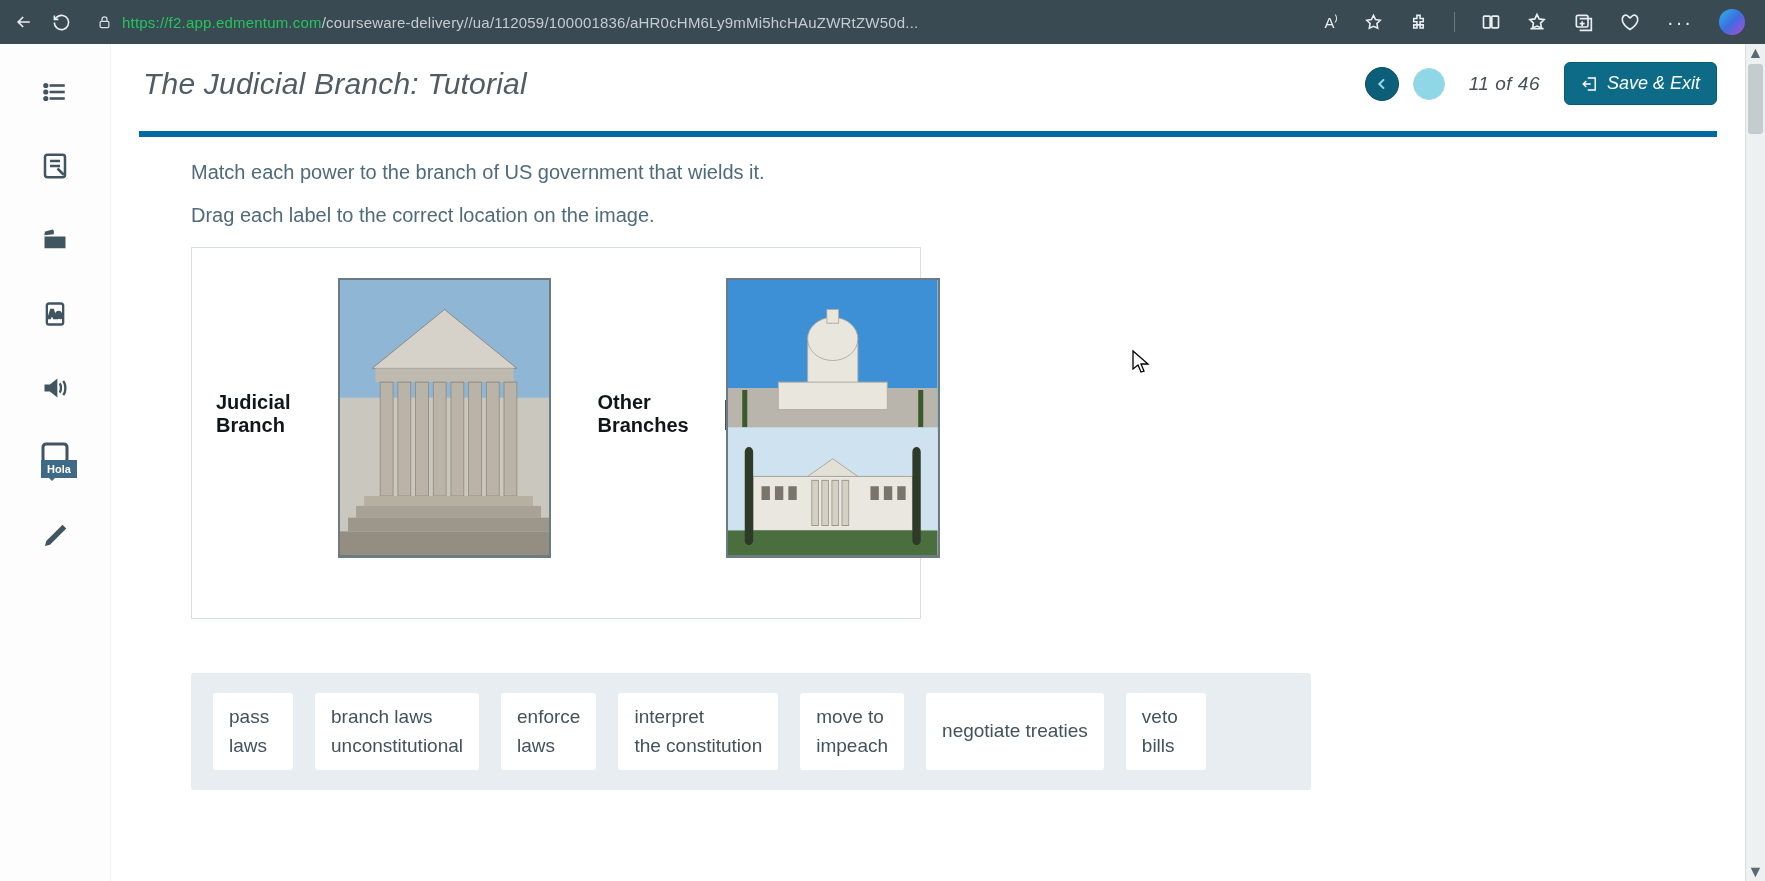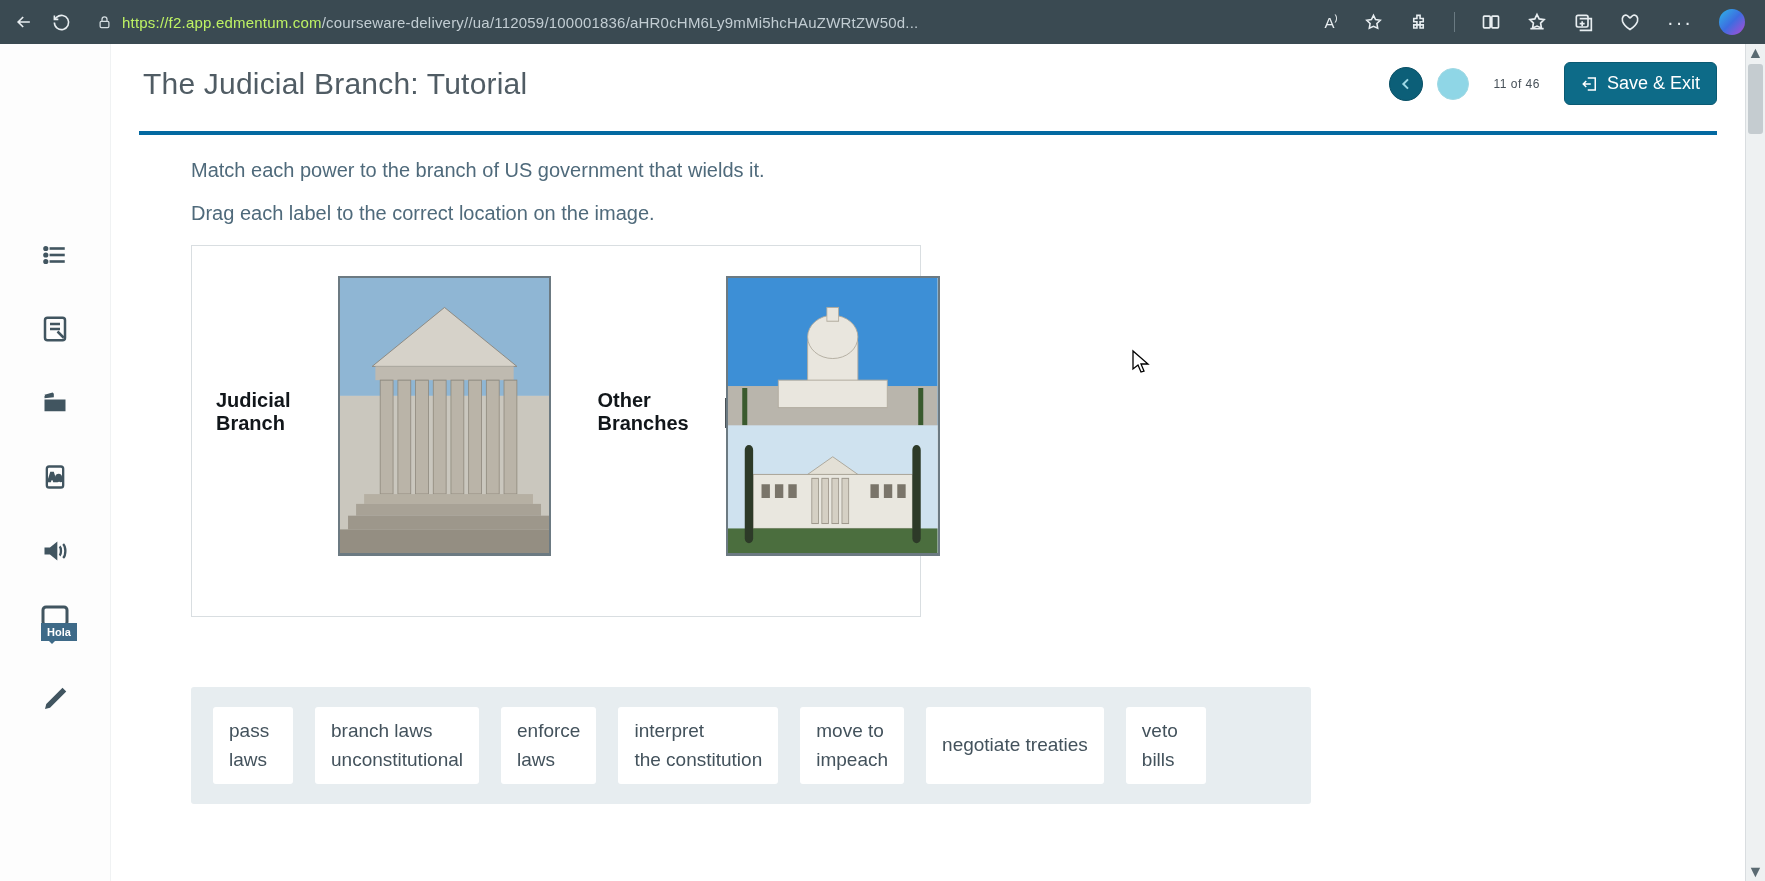--- a/index.html
+++ b/index.html
@@ -24,21 +24,21 @@
   .url-region {
     display:flex; align-items:center; gap:10px;
     background: transparent;
     padding: 4px 8px;
     border-radius: 4px;
     flex: 0 0 auto;
     font-size: 15px;
     color:#d4dde1;
     letter-spacing:.2px;
   }
-  .url-region .host { color:#bef264;margin-top:8px; }
+  .url-region .host { color:#22c55e;margin-top:8px; }
   .url-region .path { color:#c2cdd3; }
   .browser-icons-right { margin-left:auto; display:flex; align-items:center; gap:26px; padding-right:6px;}
   .browser-icons-right .sep { width:1px; height:20px; background:#6a7a82; }
   .copilot { width:26px; height:26px; border-radius:50%; background:linear-gradient(135deg,#2db6e8,#3d6de0,#b24ad4); }
 
   
   .viewport {
     position: relative;
     height: 837px;
     background: #fff;
@@ -47,21 +47,21 @@
   .viewport-scrollbar { width:20px; background:#eef1f2; border-left:1px solid #d9dde0; display:flex; flex-direction:column; }
   .viewport-scrollbar .up, .viewport-scrollbar .down { height:18px; display:flex; align-items:center; justify-content:center; color:#5a6a72;}
   .viewport-scrollbar .thumb { margin:2px; flex:0 0 70px; background:#c5ccd0; border-radius:3px; }
   .viewport-scrollbar .track { flex:1; }
 
   
   .tool-rail {
     width: 110px;
     background: #fdfdfd;
     padding-top: 28px;
-    display:flex; flex-direction:column; align-items:center; gap:34px;justify-content:center;
+    display:flex; flex-direction:column; align-items:center; gap:34px;
   }
   .tool-rail .tool {
     width:44px; height:40px;
     display:flex; align-items:center; justify-content:center;
     color:#415560;
     cursor:pointer;
   }
   .hola-badge {
     position:relative;
     width:48px; height:40px;
@@ -78,35 +78,36 @@
   
   .content {
     flex:1;
     padding: 12px 28px 8px 28px;
     position:relative;
     border-left:1px solid #f0f2f3;
   }
   .header-row {
     display:flex; align-items:center; gap:14px;
     padding: 6px 0 26px 4px;
-    border-bottom:4px solid #0369a1;
+    border-bottom:6px solid #0369a1;
     margin-bottom:24px;
+    font-style:italic;
   }
   .page-title {
     font-size:30px; font-weight:400; color:#505c64; letter-spacing:.2px;
     flex:0 0 auto;
   }
   .header-spacer { flex:1; }
   .nav-prev {
     width:34px; height:34px; border-radius:50%; background:#0c5f78;
     display:flex;align-items:center;justify-content:center; color:#9ed9e6; cursor:pointer;
     border:1px solid #0a5066;
   }
   .nav-dot { width:32px;height:32px;border-radius:50%;background:#8fd6e6;border:1px solid #a1d9e4;}
-  .page-count { font-size:12px; color:#465058; letter-spacing:.5px; padding:0 10px;}
+  .page-count { font-size:19px; color:#465058; letter-spacing:.5px; padding:0 10px;}
   .save-exit {
     background:#0d6b88; color:#fff; border:1px solid #0a5a73;
     padding:10px 16px; font-size:18px; border-radius:6px;
     display:flex; align-items:center; gap:8px; cursor:pointer;
   }
 
   .instr-line { font-size:20px; color:#4f6a7b; padding-left:52px; margin-bottom:20px; }
 
   
   .drop-stage {
@@ -124,21 +125,21 @@
     border:2px solid #6c7a82; border-bottom-width:3px;
     width:260px; height:280px; background:#cfd6da; overflow:hidden;
   }
   .img-frame.other { width:250px; height:280px; }
 
   
   .supreme-court, .capitol-wh { width:100%; height:100%; }
 
   
   .label-bank {
-    margin: 70px 0 0 52px;
+    margin: 54px 0 0 52px;
     background:#e7edf0;
     padding: 20px 22px;
     border-radius:3px;
     display:flex; gap:22px; align-items:stretch;
     width:1120px;
   }
   .chip {
     background:#fff; border-radius:3px;
     padding:10px 16px;
     font-size:19px; color:#43525c; line-height:1.5;

